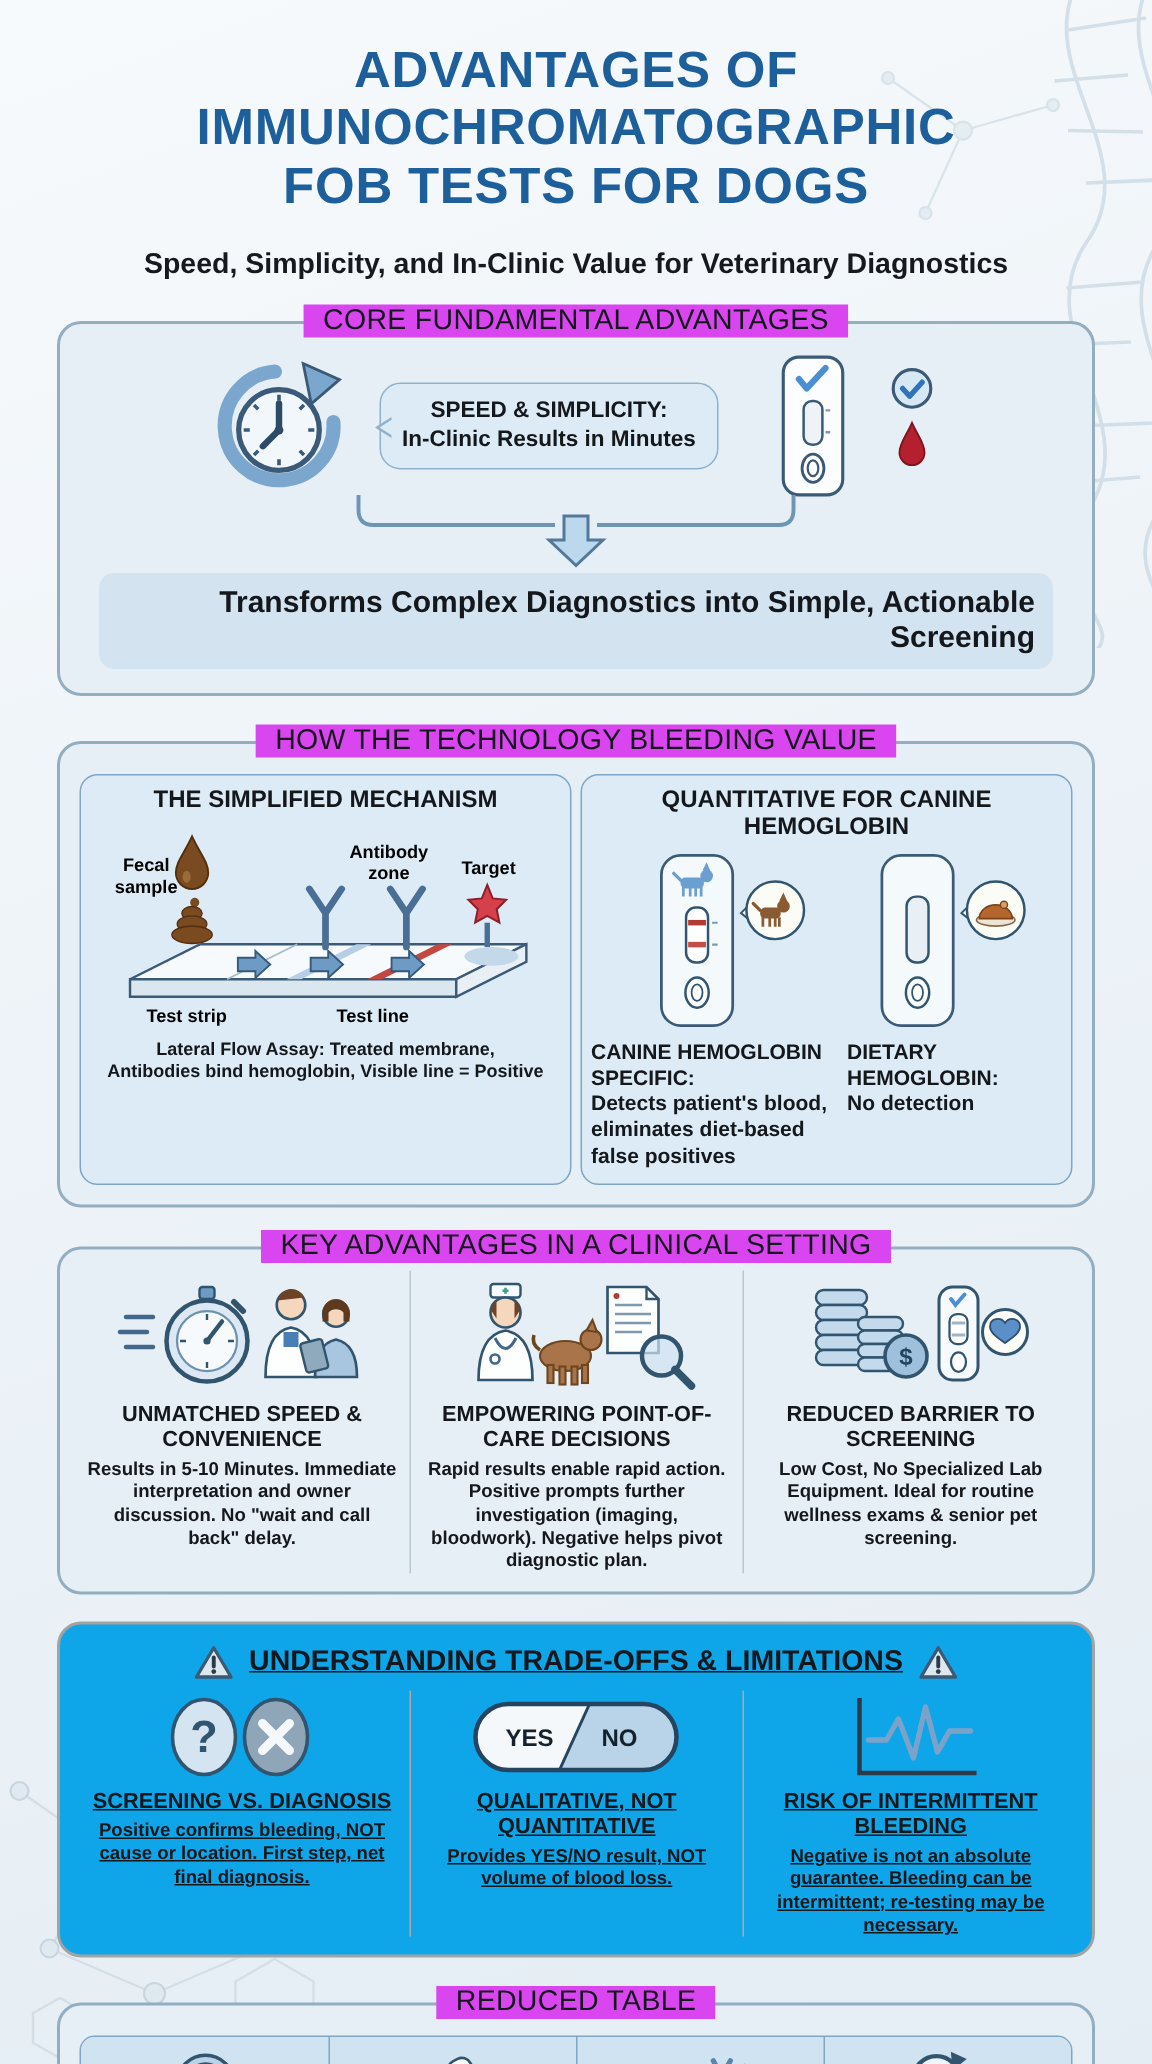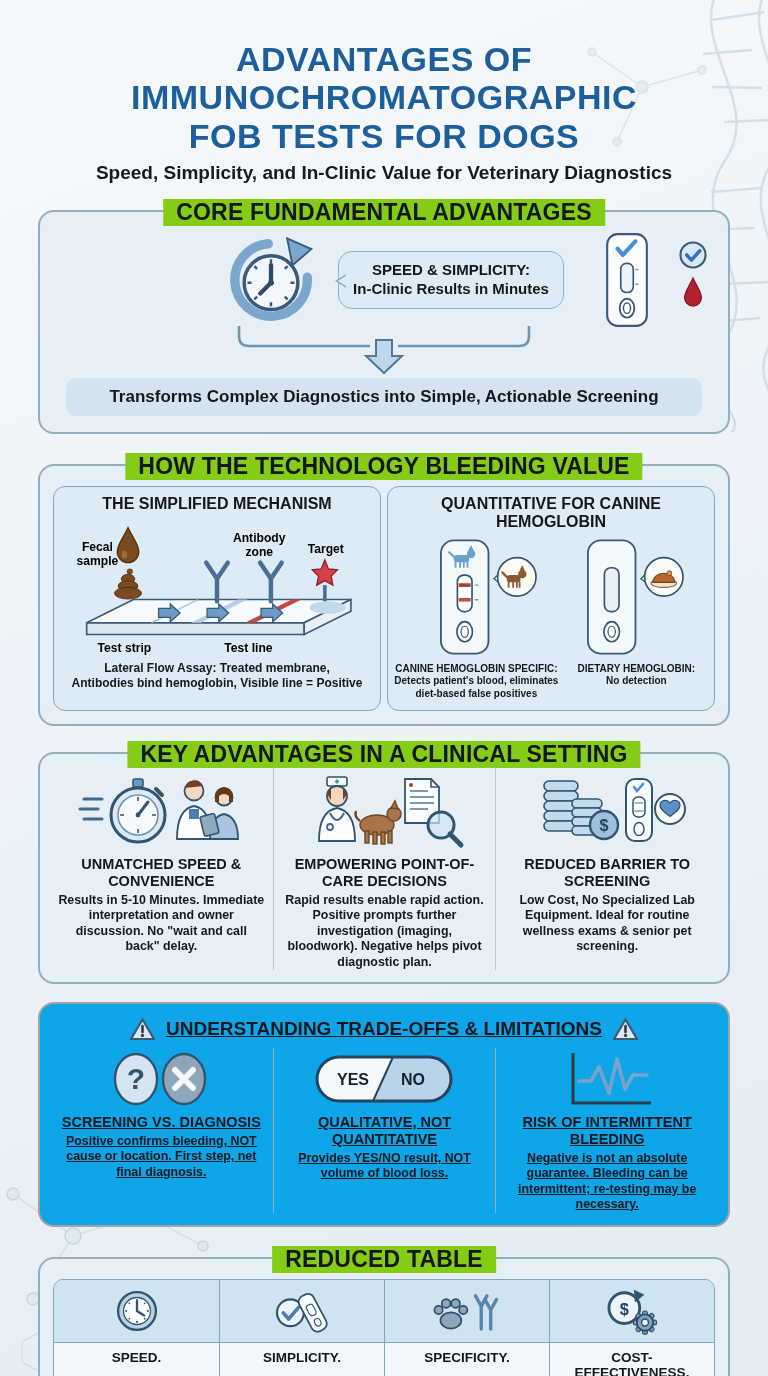--- a/index.html
+++ b/index.html
@@ -6,51 +6,51 @@
   html,body { width:768px; height:1376px; }
   body {
     position:relative; overflow:hidden;
     font-family:"Liberation Sans", sans-serif; color:#14181c;
     background:linear-gradient(160deg,#f7fafc 0%,#edf3f8 45%,#e4edf4 100%);
   }
   .deco { position:absolute; z-index:0; pointer-events:none; }
   .content { position:relative; z-index:1; }
 
   
-  .header { text-align:center; padding-top:40px; }
+  .header { text-align:center; padding-top:28px; }
   .title-line { color:#1d5f9b; font-weight:800; font-size:34px; line-height:1.13; letter-spacing:.5px; }
-  .subtitle { margin-top:7px; font-size:19px; font-weight:700; color:#16191d; }
+  .subtitle { margin-top:23px; font-size:19px; font-weight:700; color:#16191d; }
 
   
   .section { position:relative; margin:26px 38px 0 38px; background:#e6eff6;
              border:2px solid #93adc1; border-radius:16px; }
   .sec-title { position:absolute; top:-13px; left:50%; transform:translateX(-50%);
-               background:#84cc16; padding:0 13px; font-size:23px; font-weight:700;
+               background:#d946ef; padding:0 13px; font-size:19px; font-weight:400;
                white-space:nowrap; letter-spacing:.2px; }
 
   
-  .core-row { display:flex; align-items:center; justify-content:flex-end; gap:24px; padding:20px 18px 0 18px; }
+  .core-row { display:flex; align-items:center; justify-content:center; gap:24px; padding:20px 18px 0 18px; }
   .bubble { position:relative; background:#dcebf5; border:1.5px solid #8fb2cc; border-radius:14px;
             padding:9px 14px; text-align:center; font-weight:700; font-size:15px; line-height:1.25; }
   .bubble:before { content:""; position:absolute; left:-11px; top:38%; border:7px solid transparent;
                    border-right:11px solid #8fb2cc; }
   .bubble:after  { content:""; position:absolute; left:-8px; top:38%; border:7px solid transparent;
                    border-right:11px solid #dcebf5; }
   .core-arrow { display:block; margin:-2px auto 0 auto; }
   .core-banner { margin:2px 26px 16px 26px; background:#d3e4f0; border-radius:10px;
-                 padding:9px 12px; text-align:center; font-weight:700; font-size:17px; }
+                 padding:9px 12px; text-align:right; font-weight:700; font-size:20px; }
 
   
   .tech-grid { display:grid; grid-template-columns:1fr 1fr; gap:6px; padding:20px 13px 13px 13px; }
   .card { background:#dcebf5; border:1.5px solid #7fa6c4; border-radius:12px; padding:8px 6px 10px 6px; }
   .card-title { text-align:center; font-weight:800; font-size:16px; margin-bottom:2px; }
   .card-caption { text-align:center; font-weight:700; font-size:12px; line-height:1.25; }
   .spec-row { display:flex; justify-content:center; gap:2px; }
   .spec-caps { display:grid; grid-template-columns:1.15fr 1fr; gap:6px; margin-top:2px; }
-  .spec-cap { text-align:center; font-size:10px; line-height:1.22; font-weight:700; }
+  .spec-cap { text-align:left; font-size:14px; line-height:1.22; font-weight:700; }
   .spec-cap b { font-weight:800; }
 
   
   .col3 { display:grid; grid-template-columns:1fr 1fr 1fr; padding:14px 10px 12px 10px; }
   .col { padding:0 8px; text-align:center; }
   .col + .col { border-left:1.5px solid #b7c6d2; }
   .col-icon { height:84px; display:flex; align-items:center; justify-content:center; }
   .col-head { font-weight:800; font-size:14.5px; line-height:1.18; margin:4px 0 3px 0; }
   .col-text { font-weight:600; font-size:12.4px; line-height:1.24; }
 

